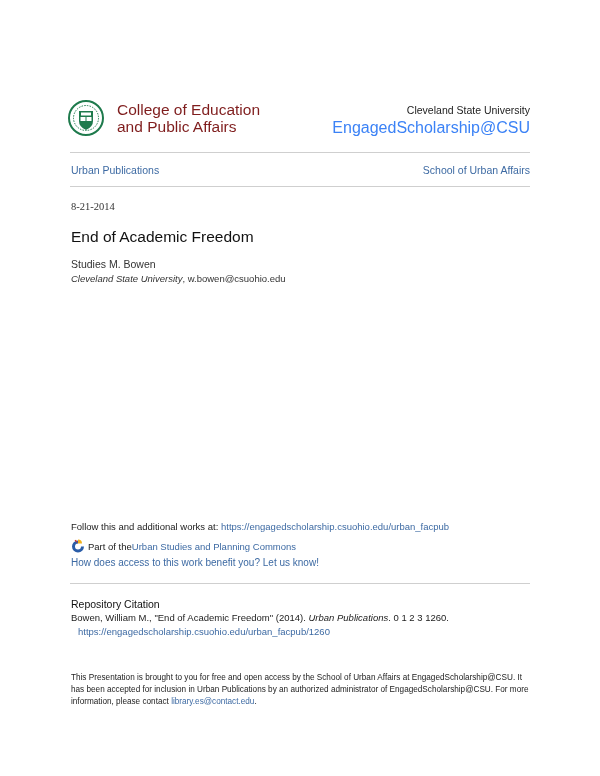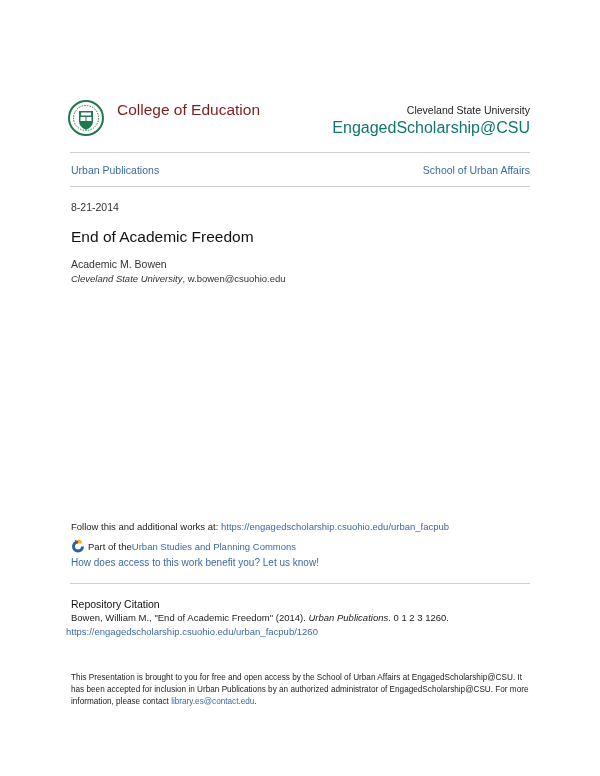--- a/index.html
+++ b/index.html
@@ -4,69 +4,70 @@
 <style>
   html, body { margin: 0; padding: 0; background: #ffffff; }
   body { width: 600px; height: 776px; position: relative; overflow: hidden;
          font-family: "Liberation Sans", "DejaVu Sans", sans-serif; color: #222; }
   .abs { position: absolute; }
   a, .link { color: #3d6aa3; text-decoration: none; }
 
   .logo { left: 68px; top: 100px; width: 36px; height: 36px; }
   .college { left: 117px; top: 101px; color: #7f1d1d; font-size: 15.5px; line-height: 17px; }
   .csu { right: 70px; top: 104px; font-size: 10.5px; color: #222; text-align: right; }
-  .engaged { right: 70px; top: 119px; font-size: 16px; color: #0f766e; text-align: right; }
+  .engaged { right: 70px; top: 119px; font-size: 16px; color: #3b82f6; text-align: right; }
 
   .rule { left: 70px; width: 460px; height: 1px; background: #cfcfcf; }
   .nav-left { left: 71px; top: 164px; font-size: 10.5px; }
   .nav-right { right: 70px; top: 164px; font-size: 10.5px; text-align: right; }
 
-  .date { left: 71px; top: 201px; font-size: 10.5px; color: #333; }
+  .date { left: 71px; top: 201px; font-size: 10.5px; color: #333; font-family: Liberation Serif, serif; }
   .title { left: 71px; top: 228px; font-size: 15.5px; color: #111; }
   .author { left: 71px; top: 258px; font-size: 10.5px; color: #333; }
   .affil { left: 71px; top: 273px; font-size: 9.5px; color: #333; text-align: right; }
   .affil i { font-style: italic; }
 
   .follow { left: 71px; top: 521px; font-size: 9.5px; color: #222; }
   .partof { left: 71px; top: 539px; font-size: 9.5px; color: #222; display: flex; align-items: center; }
   .bep-icon { width: 14px; height: 14px; margin-right: 3px; }
   .benefit { left: 71px; top: 557px; font-size: 10px; }
 
   .repo-h { left: 71px; top: 598px; font-size: 10.5px; color: #111; }
   .repo-cite { left: 71px; top: 612px; font-size: 9.5px; color: #222; }
   .repo-cite i { font-style: italic; }
-  .repo-link { left: 66px; top: 626px; font-size: 9.5px; }
+  .repo-link { left: 78px; top: 626px; font-size: 9.5px; }
 
   .footer { left: 71px; top: 672px; width: 465px; font-size: 8.2px; line-height: 12px; color: #222; }
 </style>
 </head>
 <body>
 
 <svg class="abs logo" viewBox="0 0 36 36">
   <circle cx="18" cy="18" r="17" fill="#fff" stroke="#1e7a4c" stroke-width="2"></circle>
   <circle cx="18" cy="18" r="12.5" fill="none" stroke="#1e7a4c" stroke-width="1" stroke-dasharray="1.5 1.2"></circle>
   <path d="M11 11 H25 V21 Q25 27 18 30 Q11 27 11 21 Z" fill="#1e7a4c"></path>
   <rect x="13" y="12.5" width="10" height="3" fill="#fff"></rect>
   <rect x="12.5" y="17" width="5" height="4" fill="#fff"></rect>
   <rect x="18.5" y="17" width="5" height="4" fill="#fff"></rect>
 </svg>
 <div class="abs college">
   <div>College of Education</div>
+  <div>and Public Affairs</div>
 </div>
 <div class="abs csu">Cleveland State University</div>
 <div class="abs engaged link">EngagedScholarship@CSU</div>
 
 <div class="abs rule" style="top:152px"></div>
 <a class="abs nav-left link">Urban Publications</a>
 <a class="abs nav-right link">School of Urban Affairs</a>
 <div class="abs rule" style="top:186px"></div>
 
 <div class="abs date">8-21-2014</div>
 <div class="abs title">End of Academic Freedom</div>
-<div class="abs author">Academic M. Bowen</div>
+<div class="abs author">Studies M. Bowen</div>
 <div class="abs affil">
   <i>Cleveland State University</i><span>, </span><span>w.bowen@csuohio.edu</span>
 </div>
 
 <div class="abs follow">
   <span>Follow this and additional works at: </span><a class="link">https://engagedscholarship.csuohio.edu/urban_facpub</a>
 </div>
 <div class="abs partof">
   <svg class="bep-icon" viewBox="0 0 14 14">
     <path d="M7 3 A4.5 4.5 0 1 0 11.5 7.5" fill="none" stroke="#2b5da8" stroke-width="3"></path>

